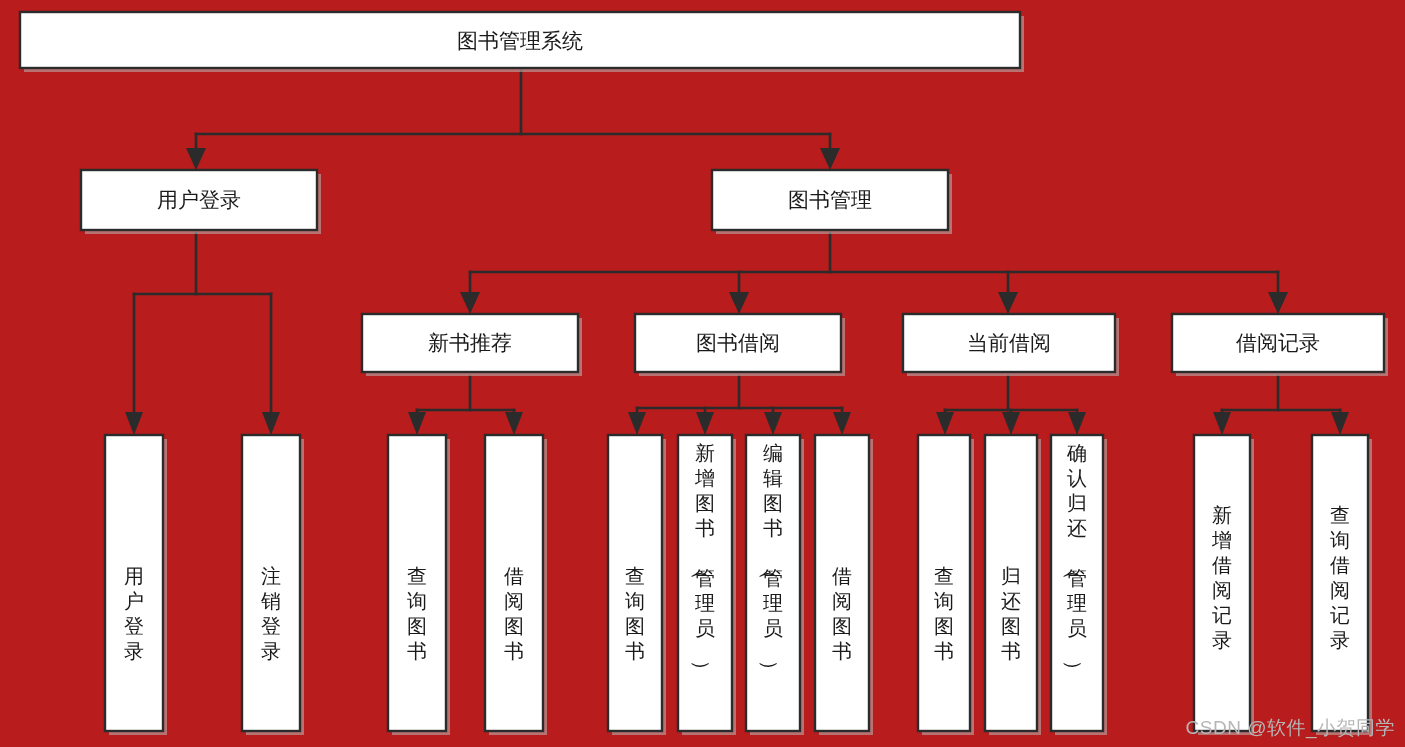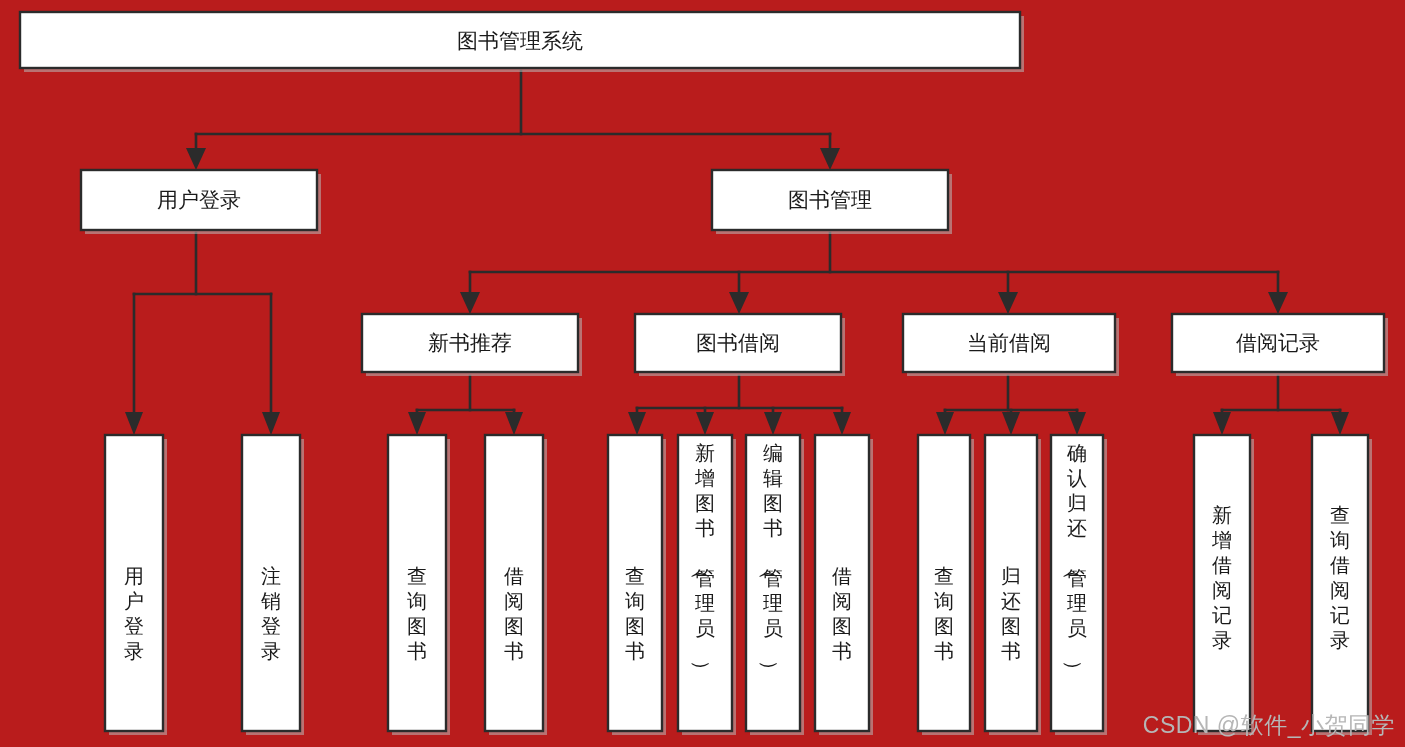--- a/index.html
+++ b/index.html
@@ -53,21 +53,21 @@
     font-family: "Liberation Sans", "DejaVu Sans", sans-serif;
     font-size: 20px;
     fill: #1a1a1a;
     text-anchor: middle;
   }
   .watermark {
     position: absolute;
     right: 10px;
     bottom: 6px;
     font-family: "Liberation Sans", "DejaVu Sans", sans-serif;
-    font-size: 23px;
+    font-size: 19px;
     color: #b6b6b6;
     letter-spacing: 0.5px;
     white-space: nowrap;
     user-select: none;
   }
 </style>
 </head>
 <body>
 
 <div id="page">

